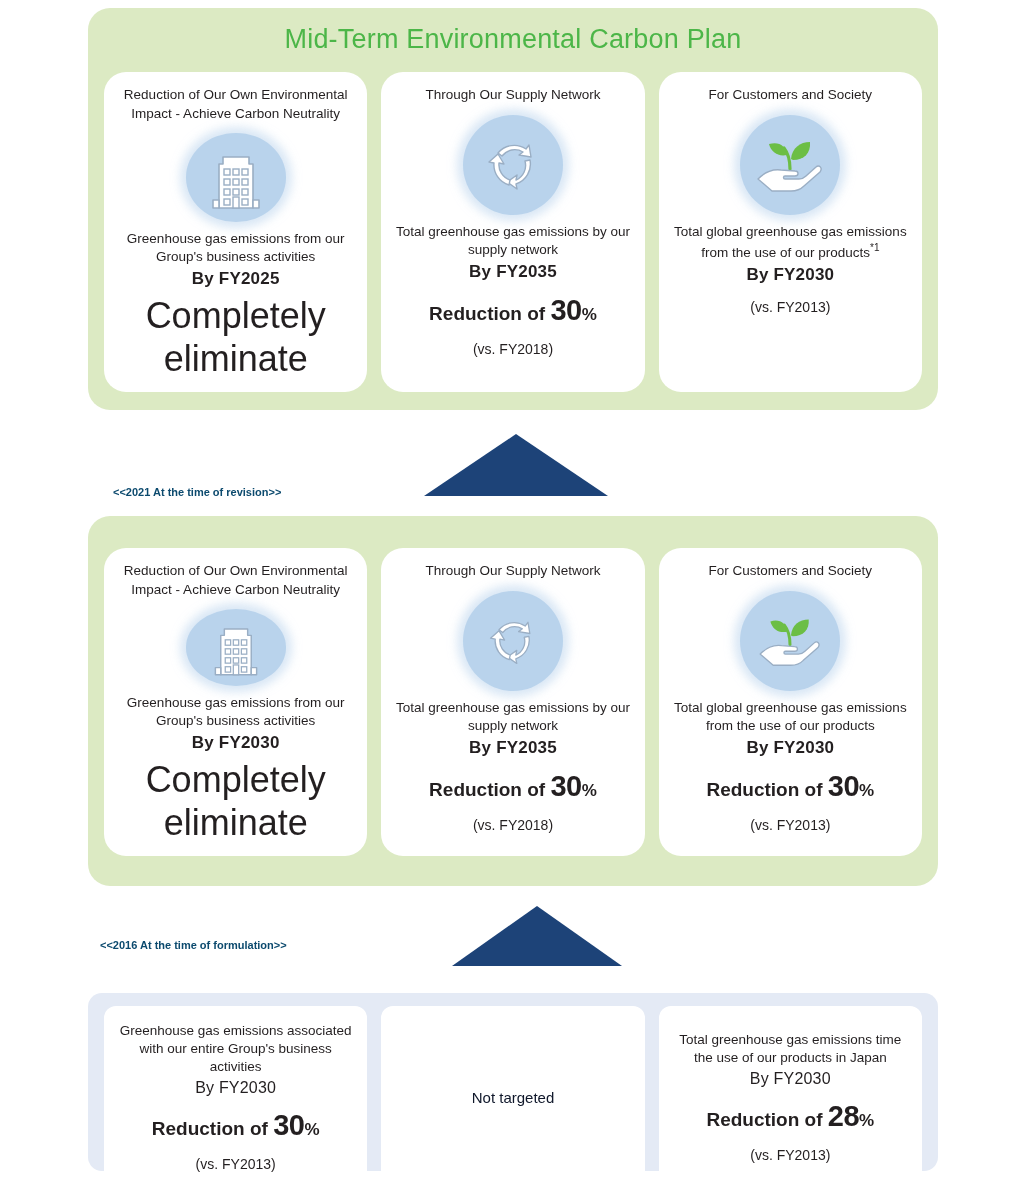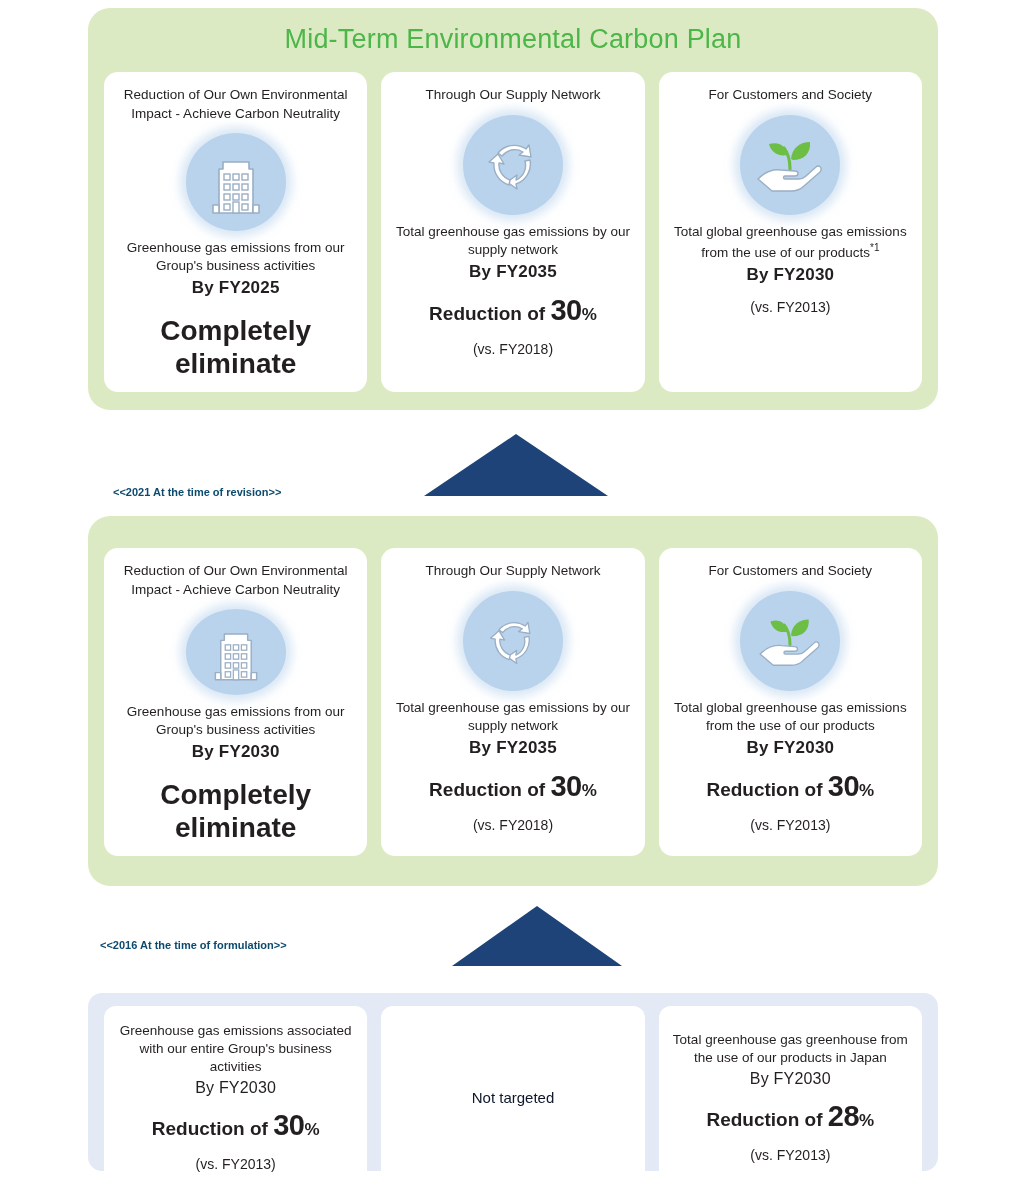--- a/index.html
+++ b/index.html
@@ -42,21 +42,21 @@
   
   .cards {
     position: absolute;
     display: flex;
     gap: 14px;
     left: 16px;
     right: 16px;
   }
   .card {
     background: #ffffff;
-    border-radius: 14px;
+    border-radius: 22px;
     flex: 1 1 0;
     position: relative;
     box-sizing: border-box;
     padding: 14px 10px 12px 10px;
     display: flex;
     flex-direction: column;
     align-items: center;
   }
   .card.blue-card { border-radius: 12px; }
 
@@ -91,24 +91,24 @@
     margin-bottom: 3px;
   }
   .body-year {
     font-size: 17px;
     font-weight: bold;
     letter-spacing: .2px;
     margin-top: 2px;
   }
   .body-year.light { font-weight: 400; font-size: 16px; }
   .body-big {
-    font-size: 28px;
-    font-weight: bold;
+    font-size: 36px;
+    font-weight: normal;
     line-height: 1.18;
-    margin-top: 16px;
+    margin-top: 6px;
   }
   .body-reduction {
     font-size: 19px;
     font-weight: bold;
     margin-top: 12px;
     white-space: nowrap;
   }
   .body-reduction .num {
     font-size: 29px;
     font-weight: bold;
@@ -328,21 +328,21 @@
       <div class="body-vs">(vs. FY2013)</div>
     </div>
   </div>
 
   <div class="card blue-card" style="justify-content:center;">
     <div class="not-targeted">Not targeted</div>
   </div>
 
   <div class="card blue-card" style="justify-content:center;">
     <div class="card-body">
-      <div class="body-desc">Total greenhouse gas greenhouse from the use of our products in Japan</div>
+      <div class="body-desc">Total greenhouse gas emissions time the use of our products in Japan</div>
       <div class="body-year light">By FY2030</div>
       <div class="body-reduction">
         <span>Reduction of</span>
         <span class="num">28</span><span class="pct">%</span>
       </div>
       <div class="body-vs">(vs. FY2013)</div>
     </div>
   </div>
 </div>
 

